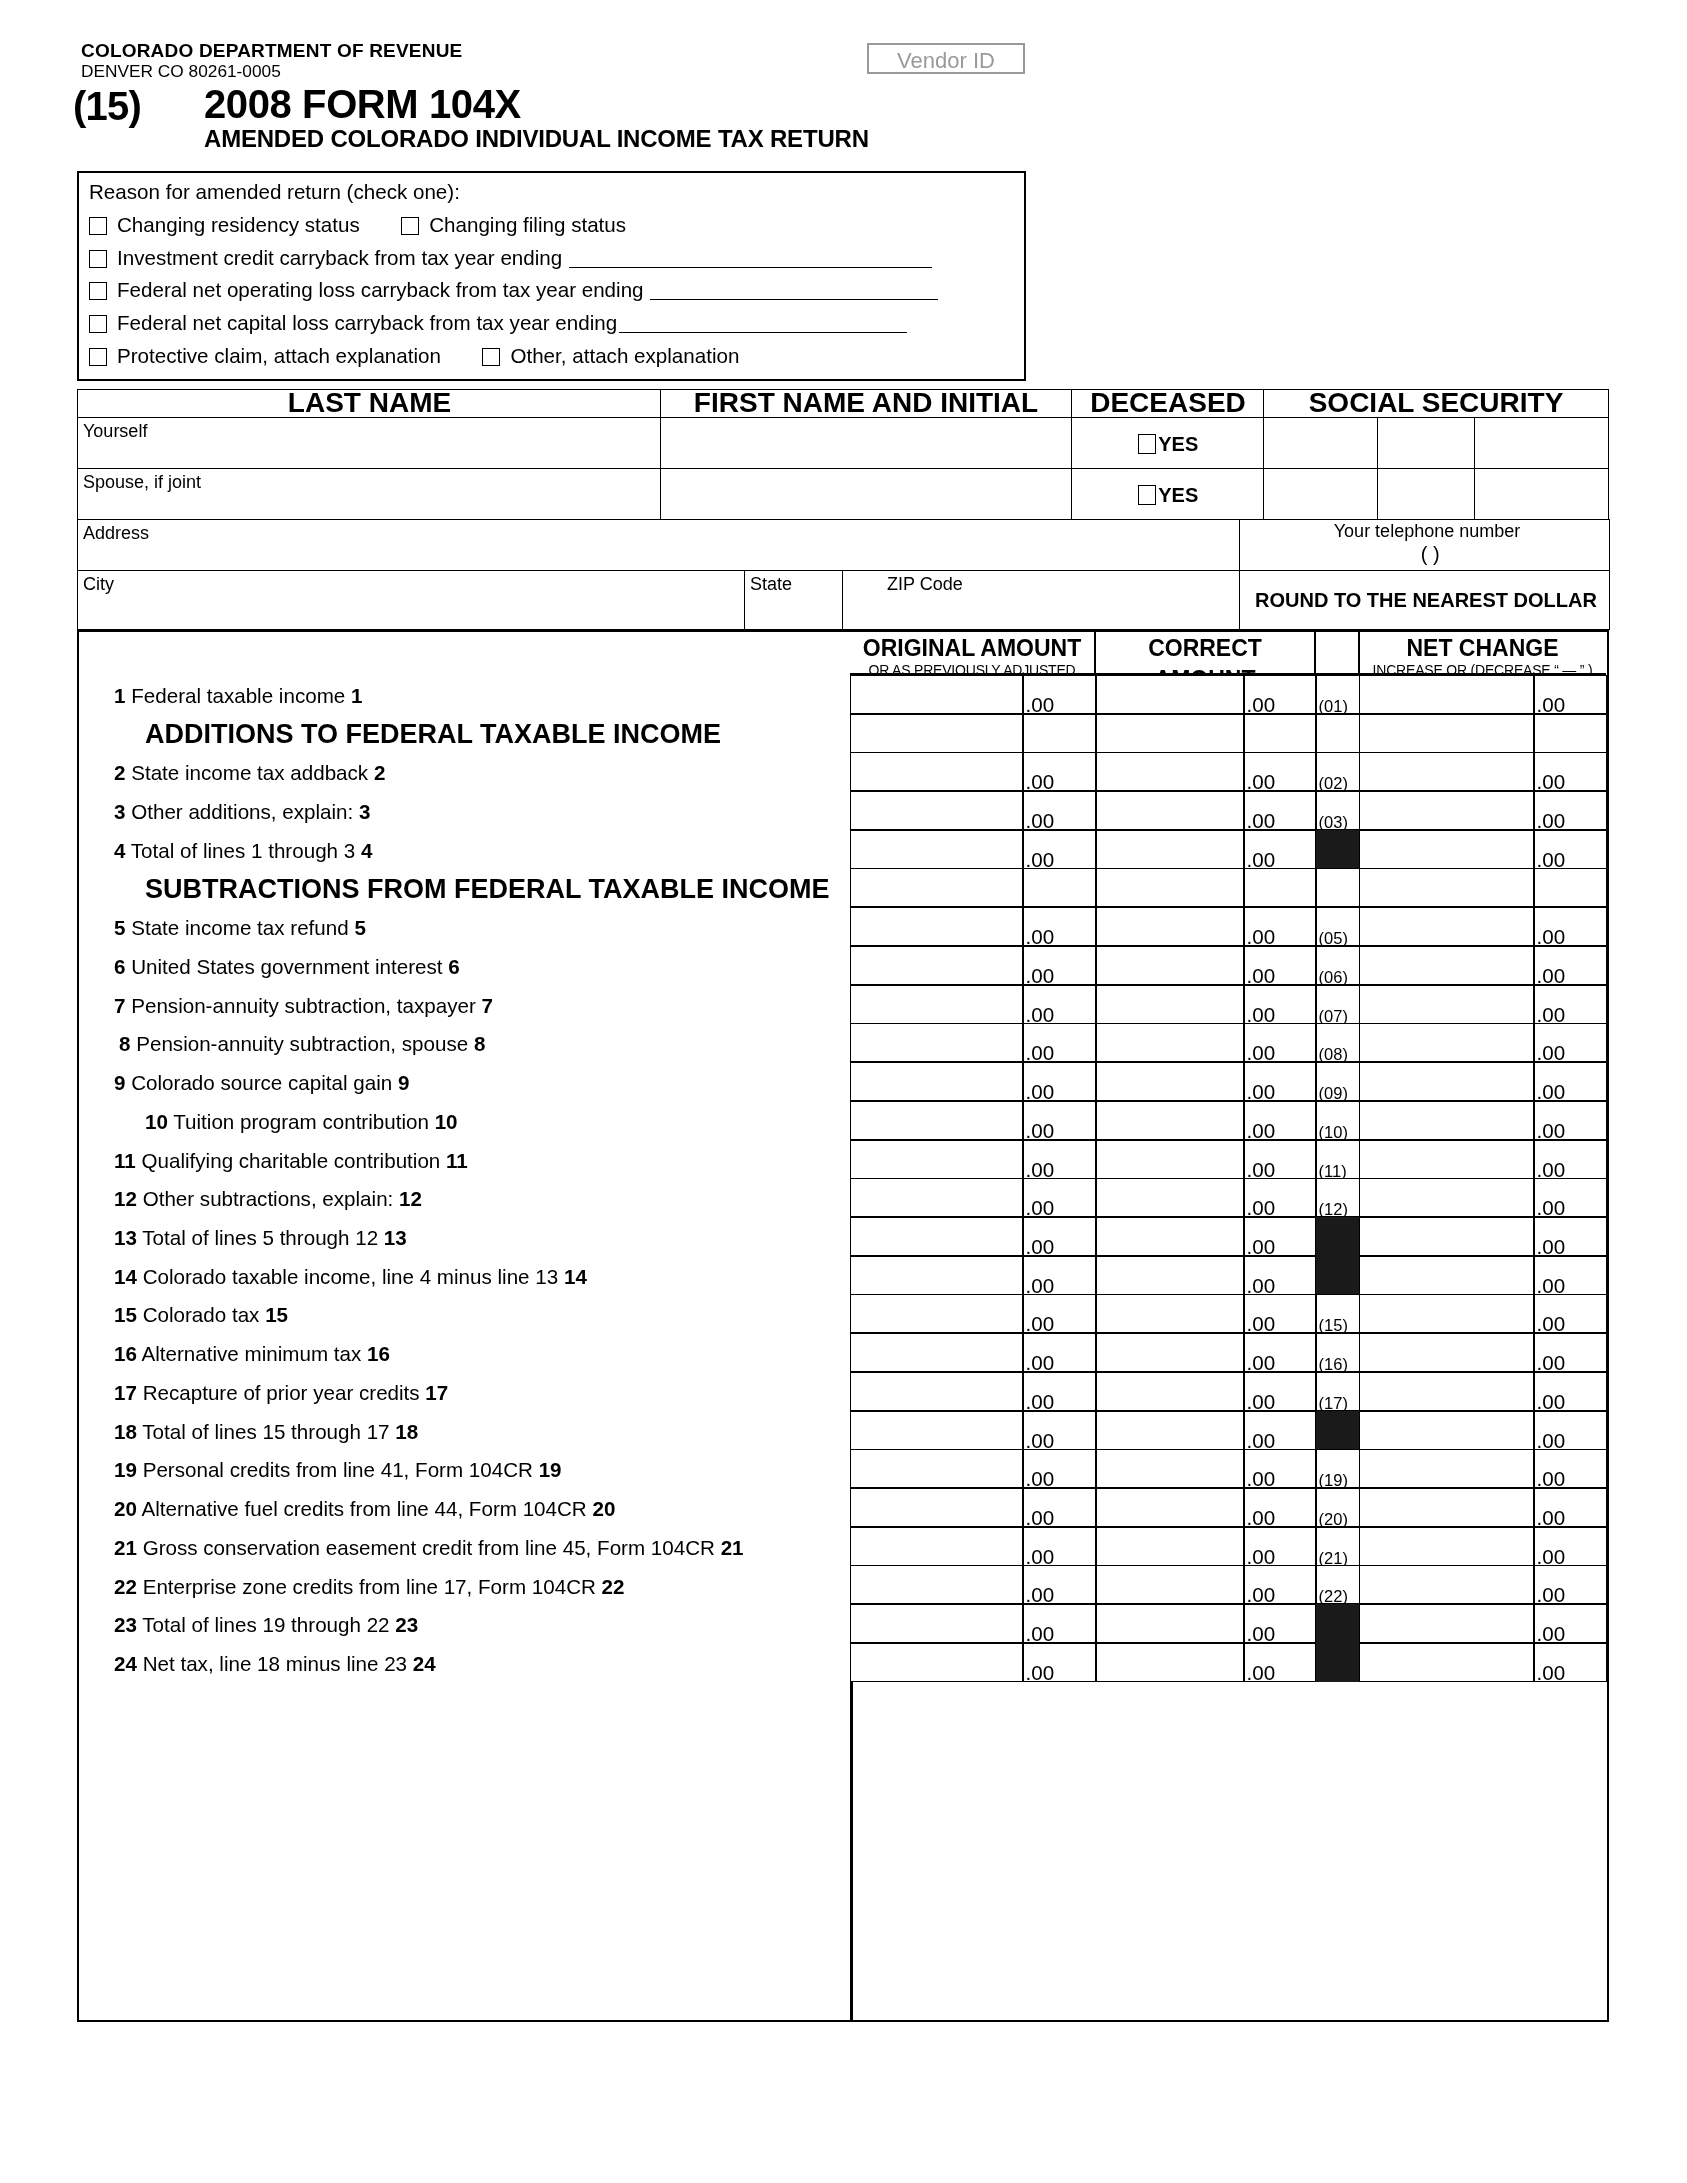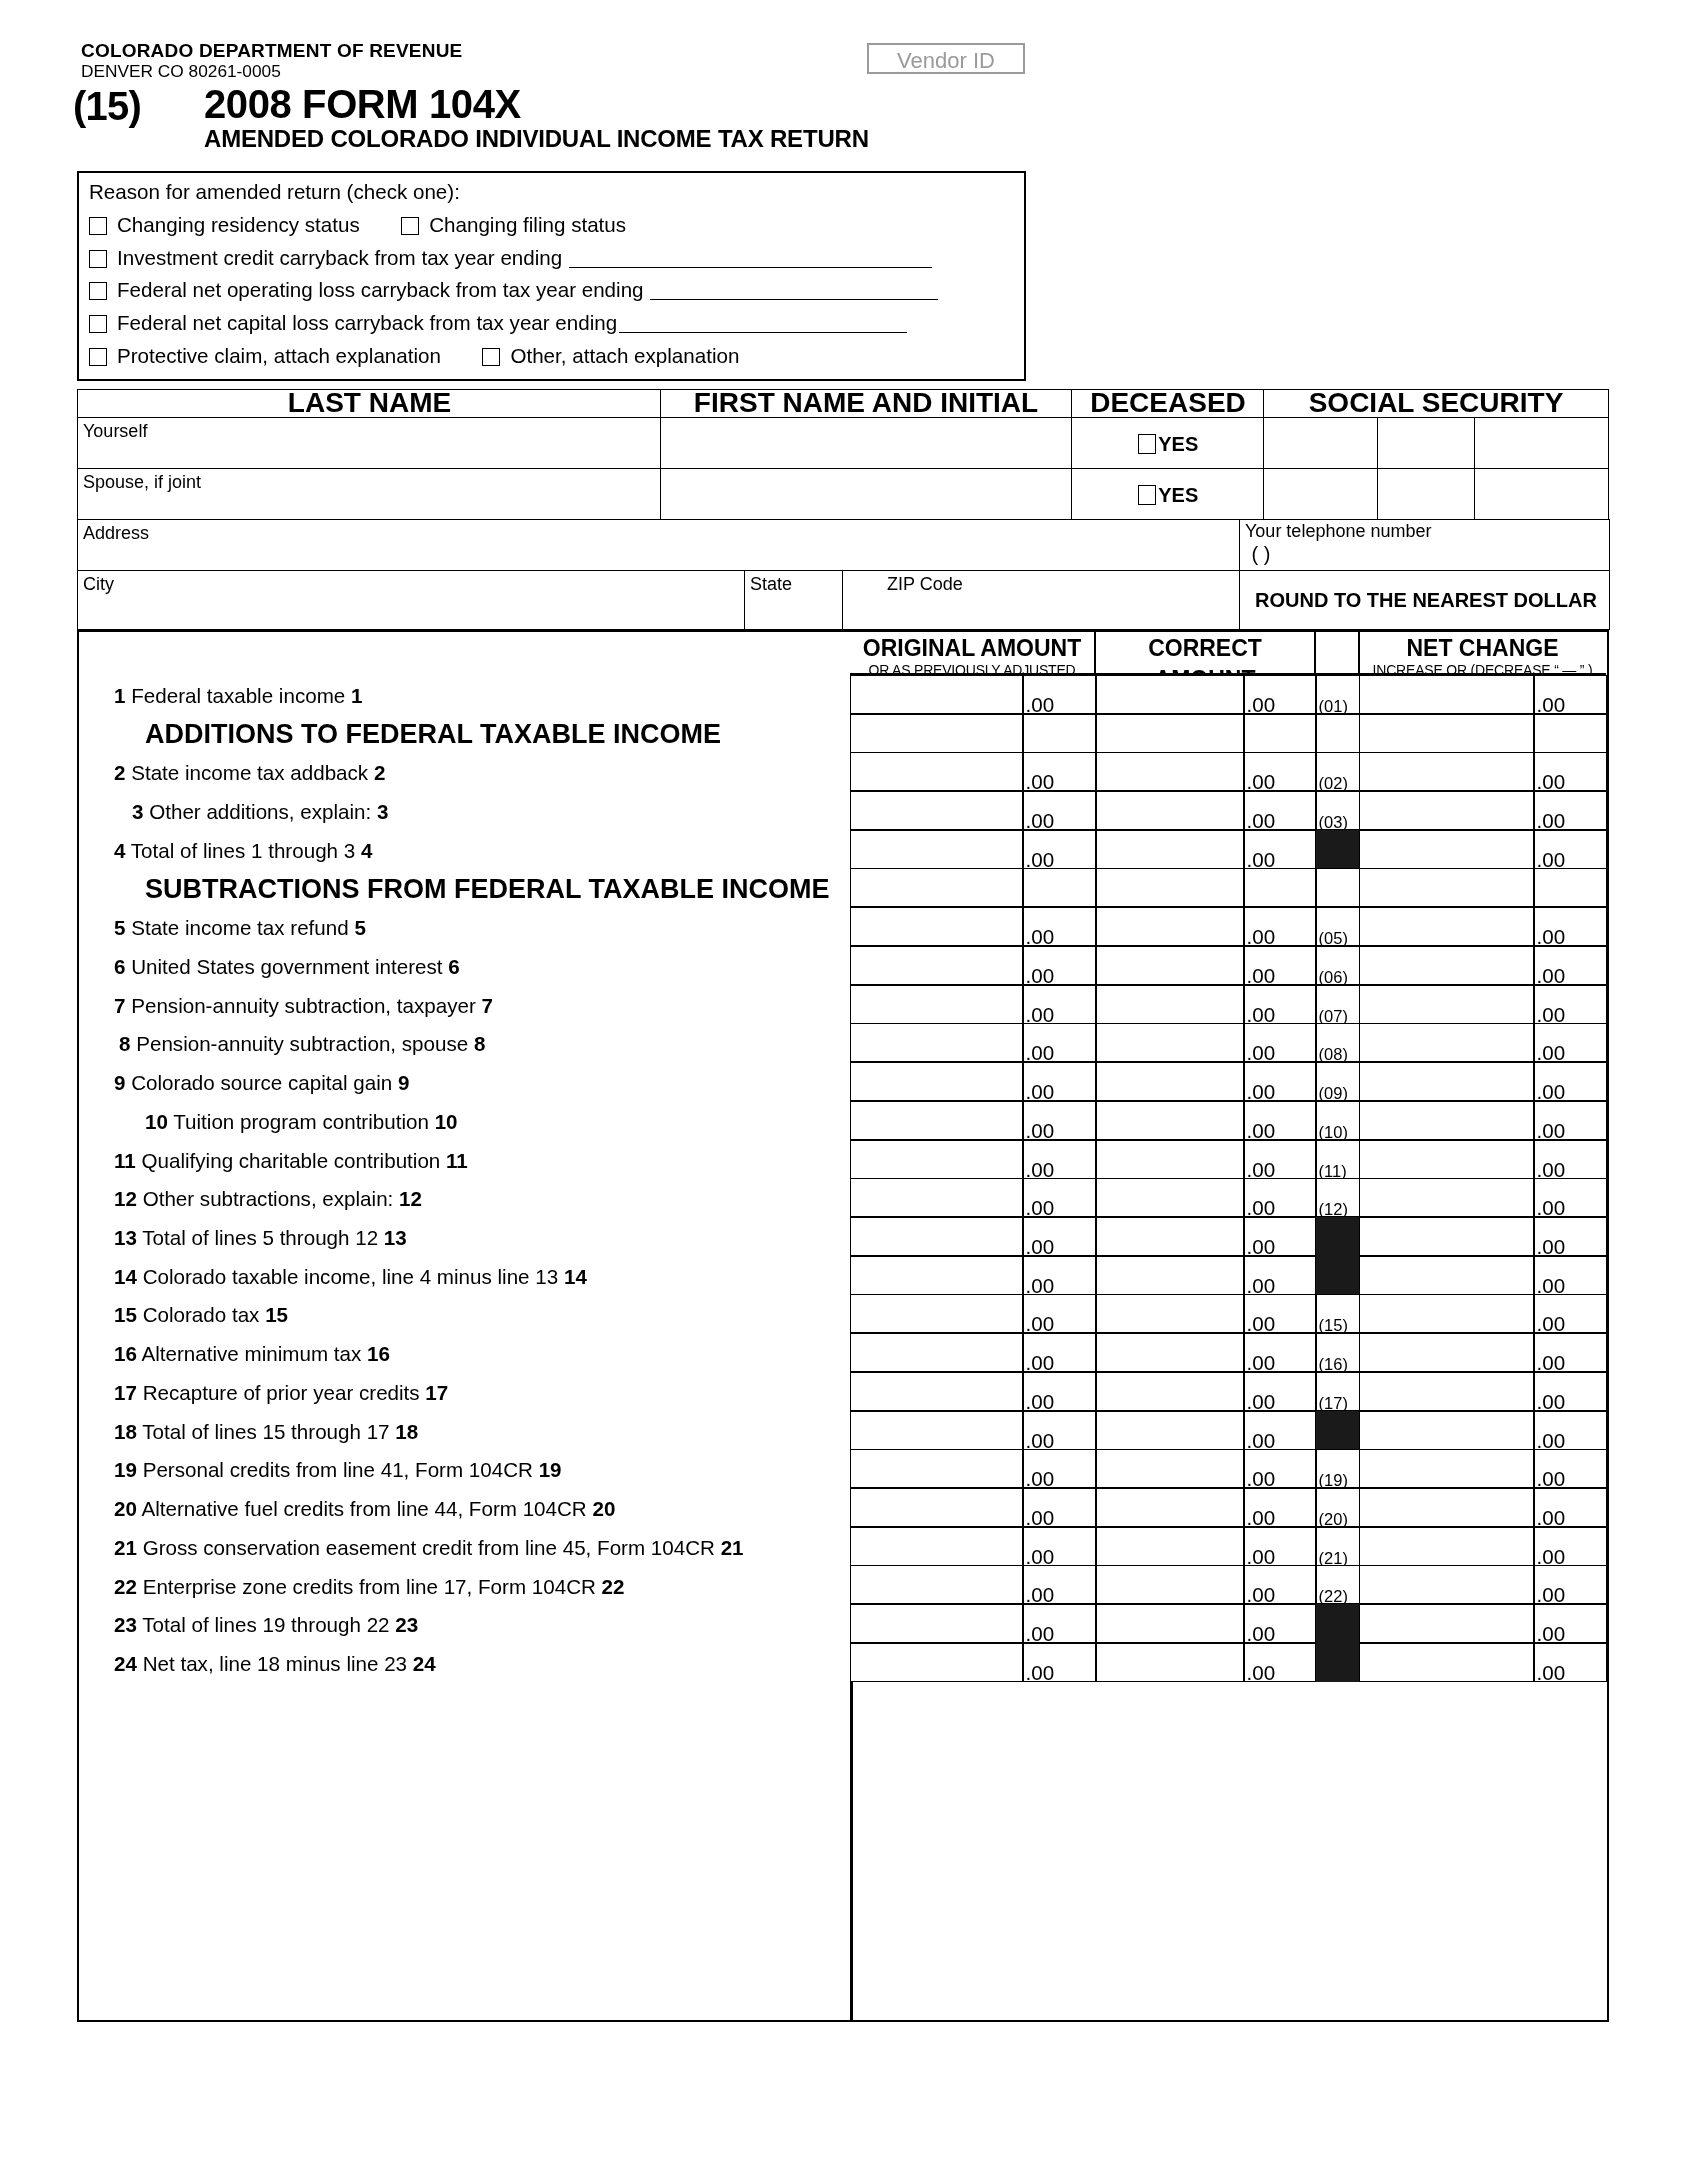--- a/index.html
+++ b/index.html
@@ -277,21 +277,21 @@
     <div class="cell cell-lbl" style="left:0;top:79px;width:585px;height:53px;">Spouse, if joint</div>
     <div class="cell" style="left:583px;top:79px;width:412px;height:53px;"></div>
     <div class="cell" style="left:994px;top:79px;width:194px;height:53px;">
       <div class="yes-wrap"><span class="cb-sm"></span><span>YES</span></div>
     </div>
     <div class="cell" style="left:1186px;top:79px;width:115px;height:53px;"></div>
     <div class="cell" style="left:1300px;top:79px;width:99px;height:53px;"></div>
     <div class="cell" style="left:1397px;top:79px;width:135px;height:53px;"></div>
 
     <div class="cell cell-lbl" style="left:0;top:130px;width:1163px;height:53px;">Address</div>
-    <div class="cell" style="left:1162px;top:130px;width:371px;height:53px;">
+    <div class="cell" style="left:1162px;top:130px;width:371px;height:53px;text-align:center;">
       <div class="cell-lbl" style="padding:0.8px 0 0 5px;">Your telephone number</div>
       <div class="phone-paren">(                )</div>
     </div>
 
     <div class="cell cell-lbl" style="left:0;top:181px;width:669px;height:60px;">City</div>
     <div class="cell cell-lbl" style="left:667px;top:181px;width:99px;height:60px;">State</div>
     <div class="cell cell-lbl" style="left:765px;top:181px;width:399px;height:60px;padding-left:44px;">ZIP Code</div>
     <div class="cell" style="left:1162px;top:181px;width:371px;height:60px;">
       <div class="round-dollar">ROUND TO THE NEAREST DOLLAR</div>
     </div>
@@ -332,21 +332,21 @@
         <div class="amt-cell" style="left:1280px;top:82px;width:175px;height:39px;"></div>
         <div class="amt-cell" style="left:1455px;top:82px;width:73px;height:39px;"></div>
         <div class="row-label" style="left:35px;top:129px;width:725px;"><span class="num">2</span><span> State income tax addback </span><span class="dots"></span><span class="num">2</span></div>
         <div class="amt-cell" style="left:771px;top:120px;width:173px;height:39px;"></div>
         <div class="amt-00" style="left:944px;top:120px;width:73px;height:39px;line-height:57px;">.00</div>
         <div class="amt-cell" style="left:1017px;top:120px;width:148px;height:39px;"></div>
         <div class="amt-00" style="left:1165px;top:120px;width:72px;height:39px;line-height:57px;">.00</div>
         <div class="code-cell" style="left:1237px;top:120px;width:44px;height:39px;line-height:60px;">(02)</div>
         <div class="amt-cell" style="left:1280px;top:120px;width:175px;height:39px;"></div>
         <div class="amt-00" style="left:1455px;top:120px;width:73px;height:39px;line-height:57px;">.00</div>
-        <div class="row-label" style="left:35px;top:168px;width:725px;margin-left:18px;"><span class="num">3</span><span> Other additions, explain: </span><span class="dots"></span><span class="num">3</span></div>
+        <div class="row-label" style="left:35px;top:168px;width:725px;"><span class="num">3</span><span> Other additions, explain: </span><span class="dots"></span><span class="num">3</span></div>
         <div class="amt-cell" style="left:771px;top:159px;width:173px;height:39px;"></div>
         <div class="amt-00" style="left:944px;top:159px;width:73px;height:39px;line-height:57px;">.00</div>
         <div class="amt-cell" style="left:1017px;top:159px;width:148px;height:39px;"></div>
         <div class="amt-00" style="left:1165px;top:159px;width:72px;height:39px;line-height:57px;">.00</div>
         <div class="code-cell" style="left:1237px;top:159px;width:44px;height:39px;line-height:60px;">(03)</div>
         <div class="amt-cell" style="left:1280px;top:159px;width:175px;height:39px;"></div>
         <div class="amt-00" style="left:1455px;top:159px;width:73px;height:39px;line-height:57px;">.00</div>
         <div class="row-label" style="left:35px;top:207px;width:725px;"><span class="num">4</span><span> Total of lines 1 through 3 </span><span class="dots"></span><span class="num">4</span></div>
         <div class="amt-cell" style="left:771px;top:198px;width:173px;height:39px;"></div>
         <div class="amt-00" style="left:944px;top:198px;width:73px;height:39px;line-height:57px;">.00</div>

